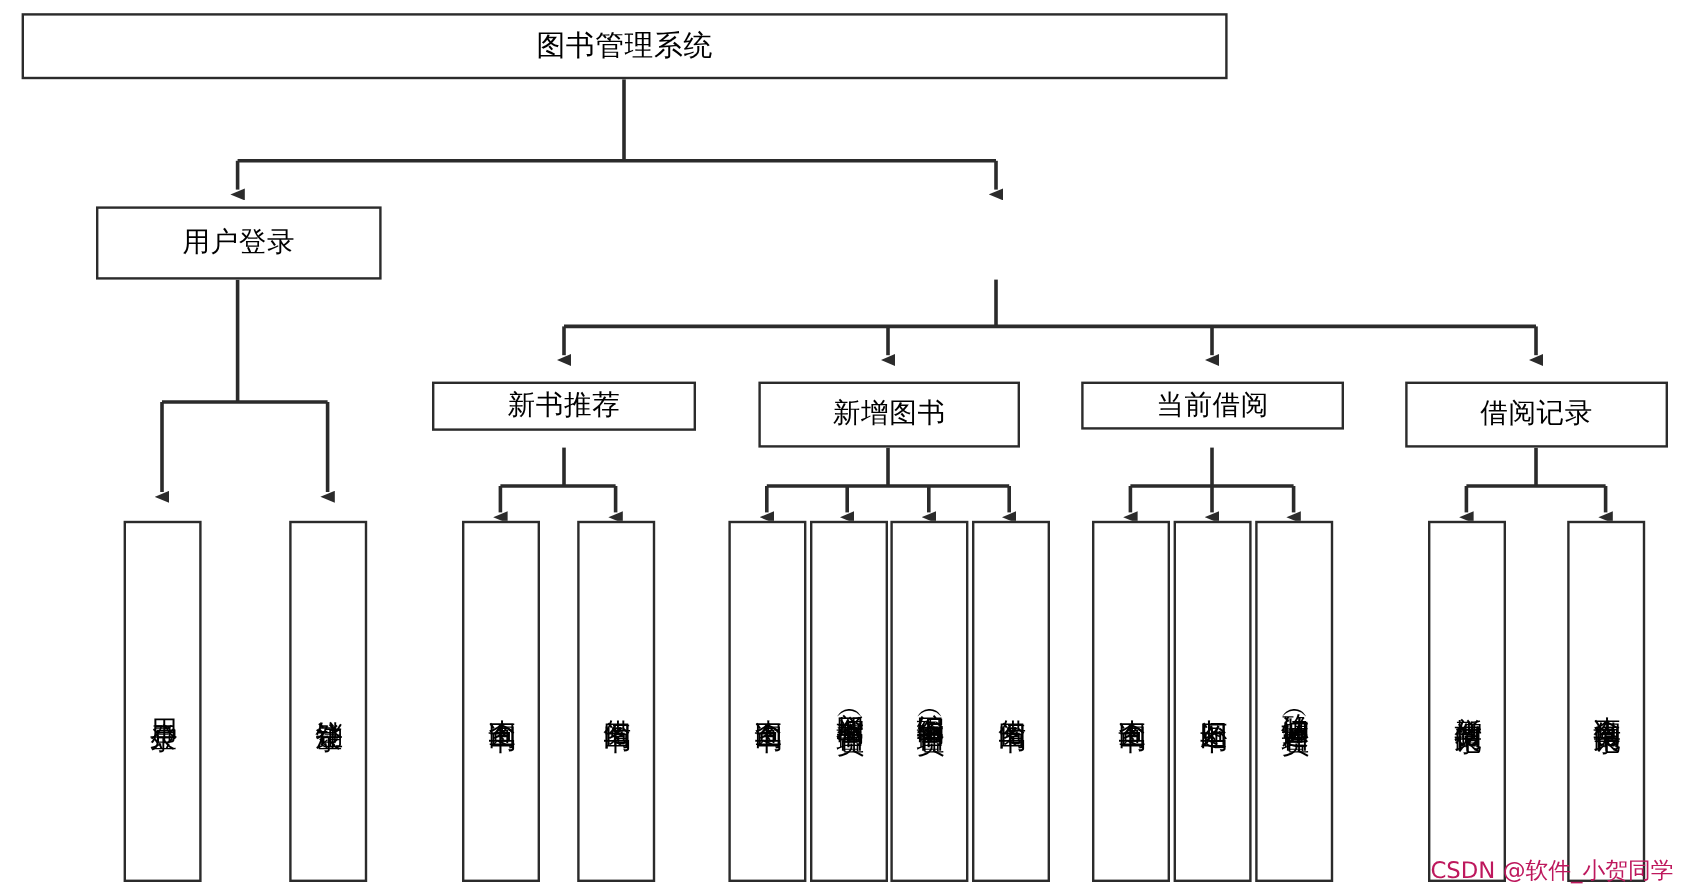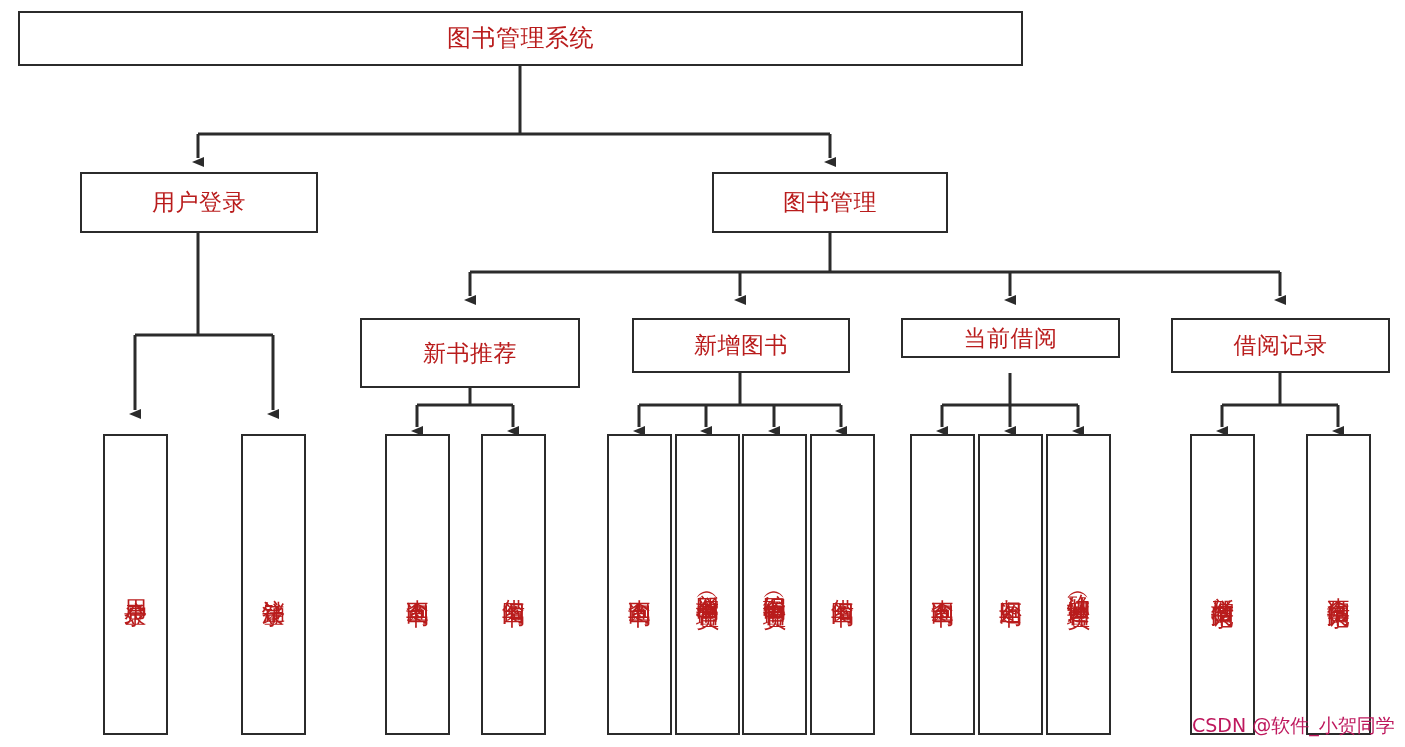--- a/index.html
+++ b/index.html
@@ -30,21 +30,21 @@
     box-sizing: border-box;
     border: 2.5px solid #2b2b2b;
     background: #ffffff;
     display: flex;
     align-items: center;
     justify-content: center;
     color: #3a3a3a;
     overflow: hidden;
   }
   .node-label {
-    color: #b91c1c;
+    color: #000000;
     line-height: 1.08;
     text-align: center;
     white-space: pre-wrap;
   }
   
   .node-h .node-label {
     font-size: 23px;
     letter-spacing: 0.5px;
   }
   #node-root .node-label {
@@ -129,25 +129,22 @@
   </svg>
 
   <div class="node-box node-h" id="node-root" style="left:18px; top:11px; width:1005px; height:55px;">
     <span class="node-label">图书管理系统</span>
   </div>
 
   <div class="node-box node-h" style="left:80px; top:172px; width:238px; height:61px;">
     <span class="node-label">用户登录</span>
   </div>
 
-  <div class="node-box node-h" style="left:712px; top:172px; width:236px; height:61px;">
-    <span class="node-label">图书管理</span>
-  </div>
-
-  <div class="node-box node-h" style="left:360px; top:318px; width:220px; height:70px;">
+
+  <div class="node-box node-h" style="left:360px; top:318px; width:220px; height:41px;">
     <span class="node-label">新书推荐</span>
   </div>
 
   <div class="node-box node-h" style="left:632px; top:318px; width:218px; height:55px;">
     <span class="node-label">新增图书</span>
   </div>
 
   <div class="node-box node-h" style="left:901px; top:318px; width:219px; height:40px;">
     <span class="node-label">当前借阅</span>
   </div>

